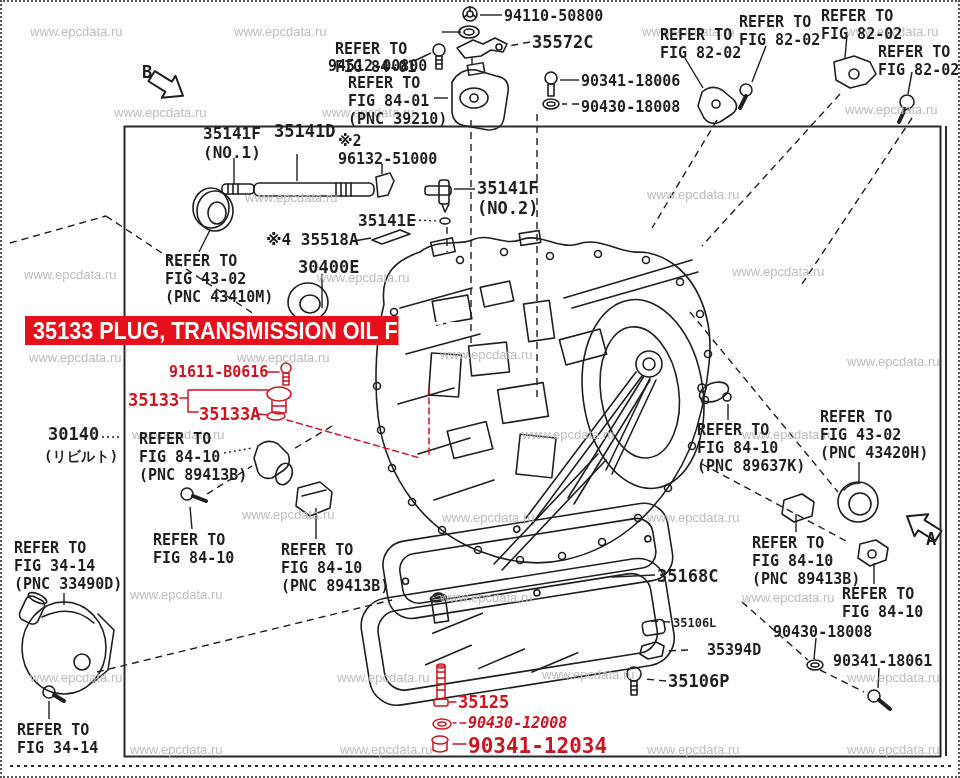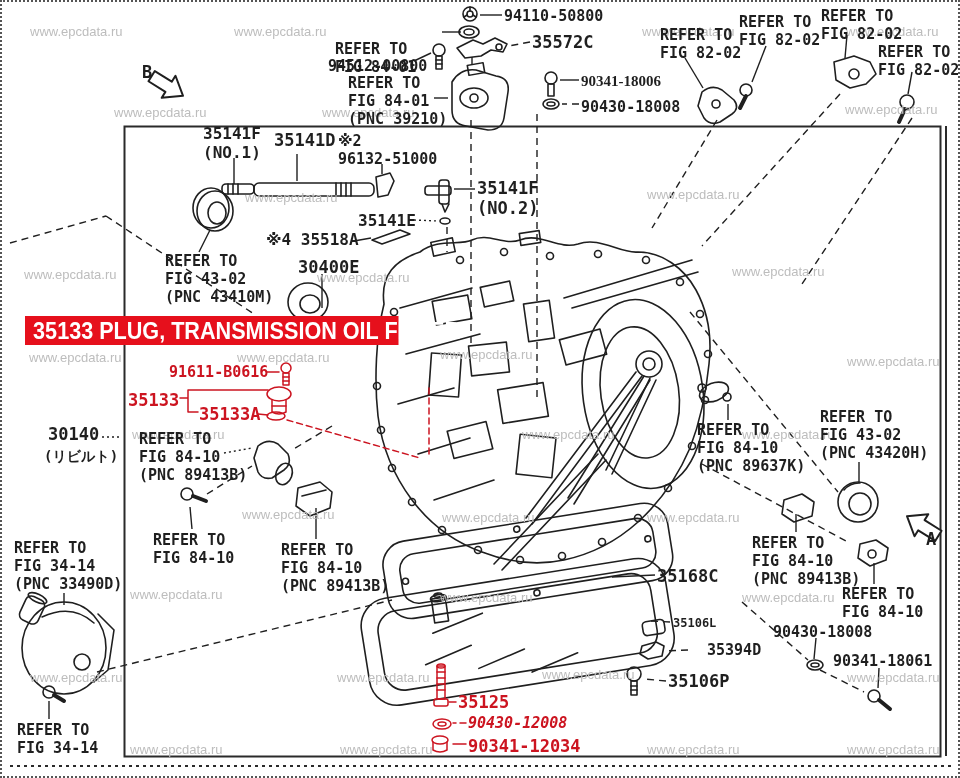--- a/index.html
+++ b/index.html
@@ -376,30 +376,30 @@
   <div class="banner" style="background: rgb(230, 16, 28); color: rgb(255, 255, 255);">
     <span>35133 PLUG, TRANSMISSION OIL FILLER</span>
   </div>
 
   <div>
       <div class="lbl" style="left: 502px; top: 5px; font-size: 15px; line-height: 18px;"><div>94110-50800</div></div>
       <div class="lbl" style="left: 326px; top: 23px; font-size: 15px; line-height: 18px; margin-top: 32px;"><div>94512-00800</div></div>
       <div class="lbl" style="left: 333px; top: 38px; font-size: 15px; line-height: 18px;"><div>REFER TO</div><div>FIG 84-01</div></div>
       <div class="lbl" style="left: 346px; top: 72px; font-size: 15px; line-height: 18px;"><div>REFER TO</div><div>FIG 84-01</div><div>(PNC 39210)</div></div>
       <div class="lbl" style="left: 530px; top: 30px; font-size: 17px; line-height: 20px;"><div>35572C</div></div>
-      <div class="lbl" style="left: 579px; top: 70px; font-size: 15px; line-height: 18px; font-family: Liberation Serif, serif;"><div>90341-18006</div></div>
+      <div class="lbl" style="left: 579px; top: 70px; font-size: 15px; line-height: 18px;"><div>90341-18006</div></div>
       <div class="lbl" style="left: 579px; top: 96px; font-size: 15px; line-height: 18px;"><div>90430-18008</div></div>
       <div class="lbl" style="left: 658px; top: 24px; font-size: 15px; line-height: 18px;"><div>REFER TO</div><div>FIG 82-02</div></div>
       <div class="lbl" style="left: 737px; top: 11px; font-size: 15px; line-height: 18px;"><div>REFER TO</div><div>FIG 82-02</div></div>
       <div class="lbl" style="left: 819px; top: 5px; font-size: 15px; line-height: 18px;"><div>REFER TO</div><div>FIG 82-02</div></div>
       <div class="lbl" style="left: 876px; top: 41px; font-size: 15px; line-height: 18px;"><div>REFER TO</div><div>FIG 82-02</div></div>
       <div class="lbl" style="left: 140px; top: 60px; font-size: 17px; line-height: 20px;"><div>B</div></div>
       <div class="lbl" style="left: 924px; top: 527px; font-size: 17px; line-height: 20px;"><div>A</div></div>
       <div class="lbl" style="left: 201px; top: 122px; font-size: 16px; line-height: 19px;"><div>35141F</div><div>(NO.1)</div></div>
-      <div class="lbl" style="left: 272px; top: 128px; font-size: 17px; line-height: 20px;"><div>35141D</div></div>
+      <div class="lbl" style="left: 272px; top: 119px; font-size: 17px; line-height: 20px;"><div>35141D</div></div>
       <div class="lbl" style="left: 336px; top: 130px; font-size: 15px; line-height: 18px;"><div>※2</div><div>96132-51000</div></div>
       <div class="lbl" style="left: 475px; top: 176px; font-size: 17px; line-height: 20px;"><div>35141F</div><div>(NO.2)</div></div>
       <div class="lbl" style="left: 356px; top: 209px; font-size: 16px; line-height: 19px;"><div>35141E</div></div>
       <div class="lbl" style="left: 264px; top: 228px; font-size: 16px; line-height: 19px;"><div>※4 35518A</div></div>
       <div class="lbl" style="left: 296px; top: 255px; font-size: 17px; line-height: 20px;"><div>30400E</div></div>
       <div class="lbl" style="left: 163px; top: 250px; font-size: 15px; line-height: 18px;"><div>REFER TO</div><div>FIG 43-02</div><div>(PNC 43410M)</div></div>
       <div class="lbl" style="left: 46px; top: 422px; font-size: 17px; line-height: 20px;"><div>30140</div></div>
       <div class="lbl" style="left: 42px; top: 446px; font-size: 14px; line-height: 17px;"><div>(リビルト)</div></div>
       <div class="lbl" style="left: 137px; top: 428px; font-size: 15px; line-height: 18px;"><div>REFER TO</div><div>FIG 84-10</div><div>(PNC 89413B)</div></div>
       <div class="lbl" style="left: 151px; top: 529px; font-size: 15px; line-height: 18px;"><div>REFER TO</div><div>FIG 84-10</div></div>
@@ -414,21 +414,21 @@
       <div class="lbl" style="left: 818px; top: 406px; font-size: 15px; line-height: 18px;"><div>REFER TO</div><div>FIG 43-02</div><div>(PNC 43420H)</div></div>
       <div class="lbl" style="left: 750px; top: 532px; font-size: 15px; line-height: 18px;"><div>REFER TO</div><div>FIG 84-10</div><div>(PNC 89413B)</div></div>
       <div class="lbl" style="left: 840px; top: 583px; font-size: 15px; line-height: 18px;"><div>REFER TO</div><div>FIG 84-10</div></div>
       <div class="lbl" style="left: 771px; top: 621px; font-size: 15px; line-height: 18px;"><div>90430-18008</div></div>
       <div class="lbl" style="left: 831px; top: 650px; font-size: 15px; line-height: 18px; text-align: center;"><div>90341-18061</div></div>
       <div class="lbl red" style="left: 167px; top: 361px; font-size: 15px; line-height: 18px;"><div>91611-B0616</div></div>
       <div class="lbl red" style="left: 126px; top: 388px; font-size: 17px; line-height: 20px;"><div>35133</div></div>
       <div class="lbl red" style="left: 197px; top: 402px; font-size: 17px; line-height: 20px;"><div>35133A</div></div>
       <div class="lbl red" style="left: 456px; top: 690px; font-size: 17px; line-height: 20px;"><div>35125</div></div>
       <div class="lbl red" style="left: 466px; top: 712px; font-size: 15px; line-height: 18px; font-style: italic;"><div>90430-12008</div></div>
-      <div class="lbl red" style="left: 466px; top: 735px; font-size: 17px; line-height: 18px;"><div>90341-12034</div></div>
+      <div class="lbl red" style="left: 466px; top: 735px; font-size: 21px; line-height: 18px;"><div>90341-12034</div></div>
     </div>
   <div>
       <span class="wm" style="left: 28px; top: 22px; color: rgb(189, 189, 189);">www.epcdata.ru</span>
       <span class="wm" style="left: 232px; top: 22px; color: rgb(189, 189, 189);">www.epcdata.ru</span>
       <span class="wm" style="left: 640px; top: 22px; color: rgb(189, 189, 189);">www.epcdata.ru</span>
       <span class="wm" style="left: 844px; top: 22px; color: rgb(189, 189, 189);">www.epcdata.ru</span>
       <span class="wm" style="left: 112px; top: 103px; color: rgb(189, 189, 189);">www.epcdata.ru</span>
       <span class="wm" style="left: 320px; top: 103px; color: rgb(189, 189, 189);">www.epcdata.ru</span>
       <span class="wm" style="left: 843px; top: 100px; color: rgb(189, 189, 189);">www.epcdata.ru</span>
       <span class="wm" style="left: 243px; top: 188px; color: rgb(189, 189, 189);">www.epcdata.ru</span>

